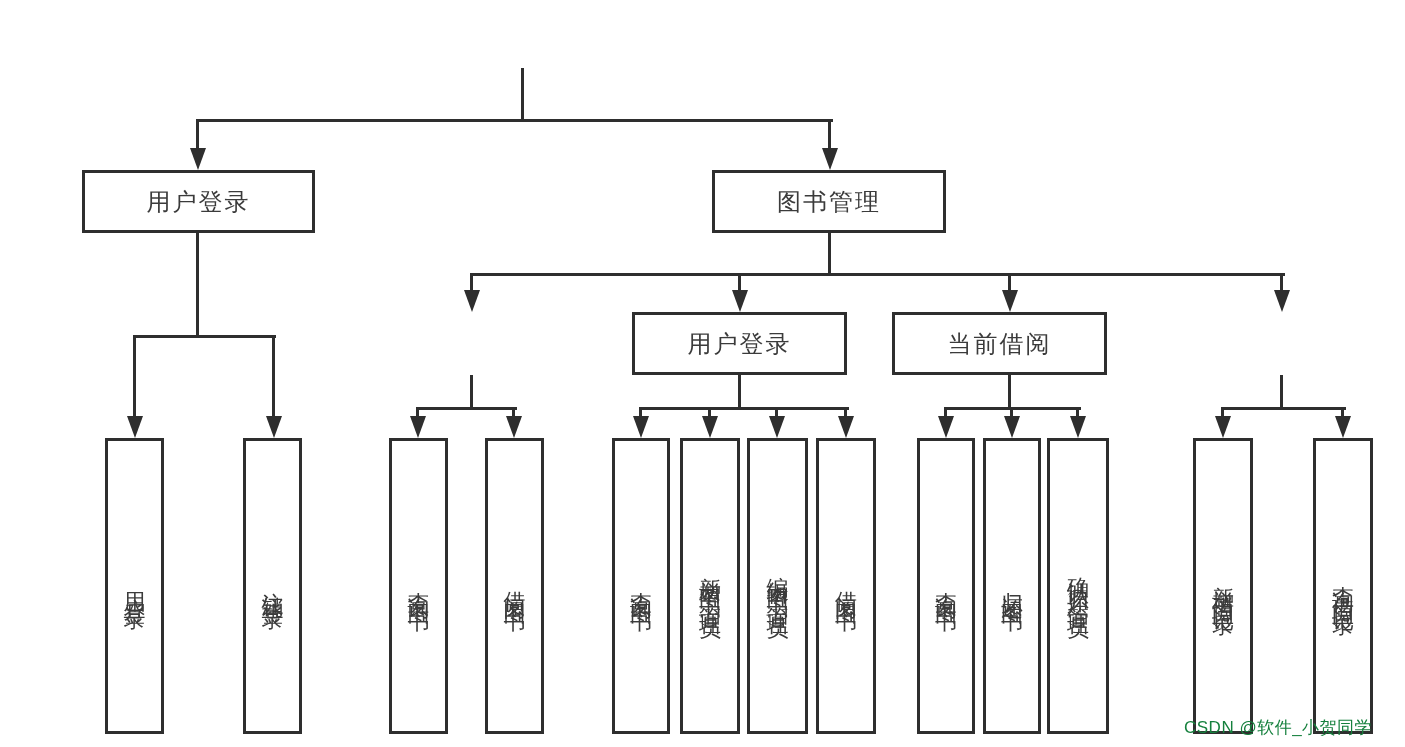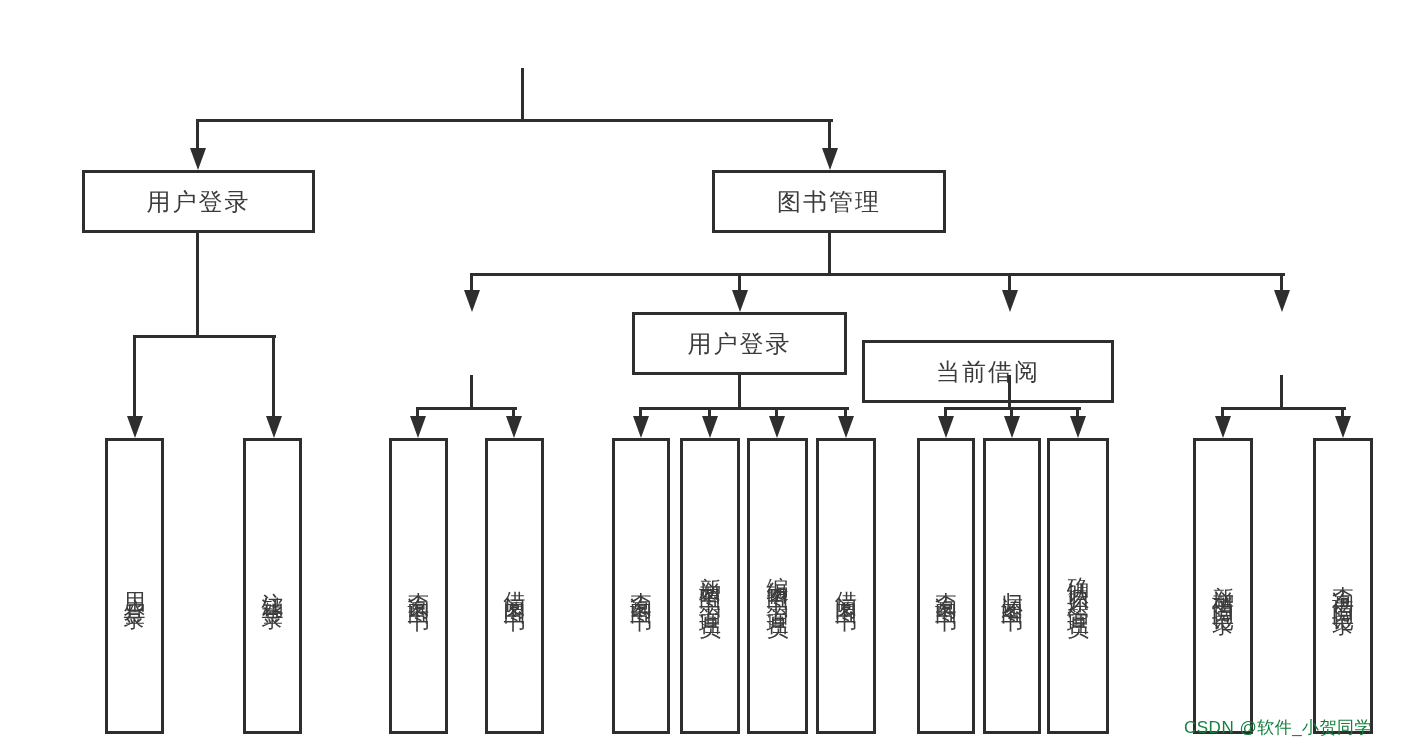--- a/index.html
+++ b/index.html
@@ -62,21 +62,21 @@
 
   <div class="box" style="left:712px;top:170px;width:234px;height:63px;">
     <span class="hlbl">图书管理</span>
   </div>
 
 
   <div class="box" style="left:632px;top:312px;width:215px;height:63px;">
     <span class="hlbl">用户登录</span>
   </div>
 
-  <div class="box" style="left:862px;top:312px;width:252px;height:63px;margin-top:28px;">
+  <div class="box" style="left:892px;top:312px;width:215px;height:63px;">
     <span class="hlbl">当前借阅</span>
   </div>
 
 
   <div class="box" style="left:105px;top:438px;width:59px;height:296px;">
     <span class="vlbl">用户登录</span>
   </div>
   <div class="box" style="left:243px;top:438px;width:59px;height:296px;">
     <span class="vlbl">注销登录</span>
   </div>

